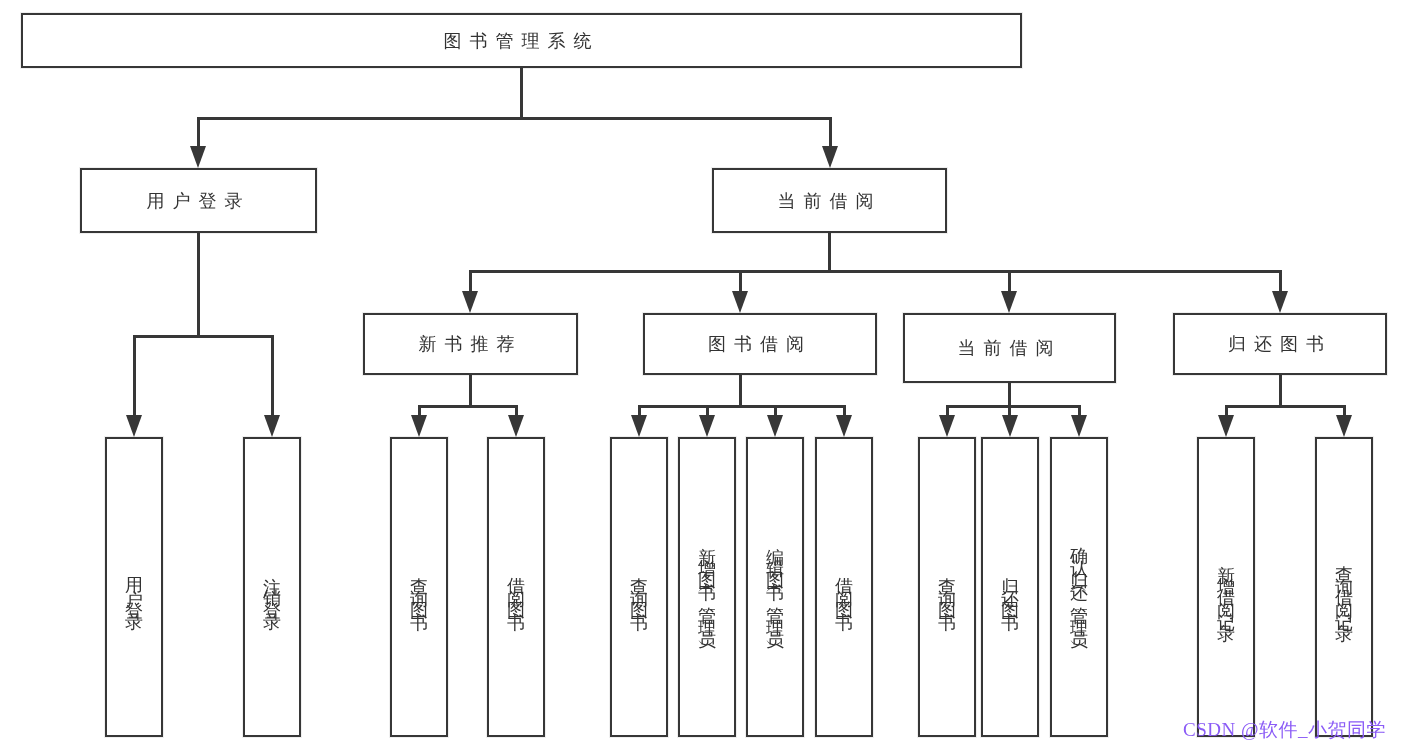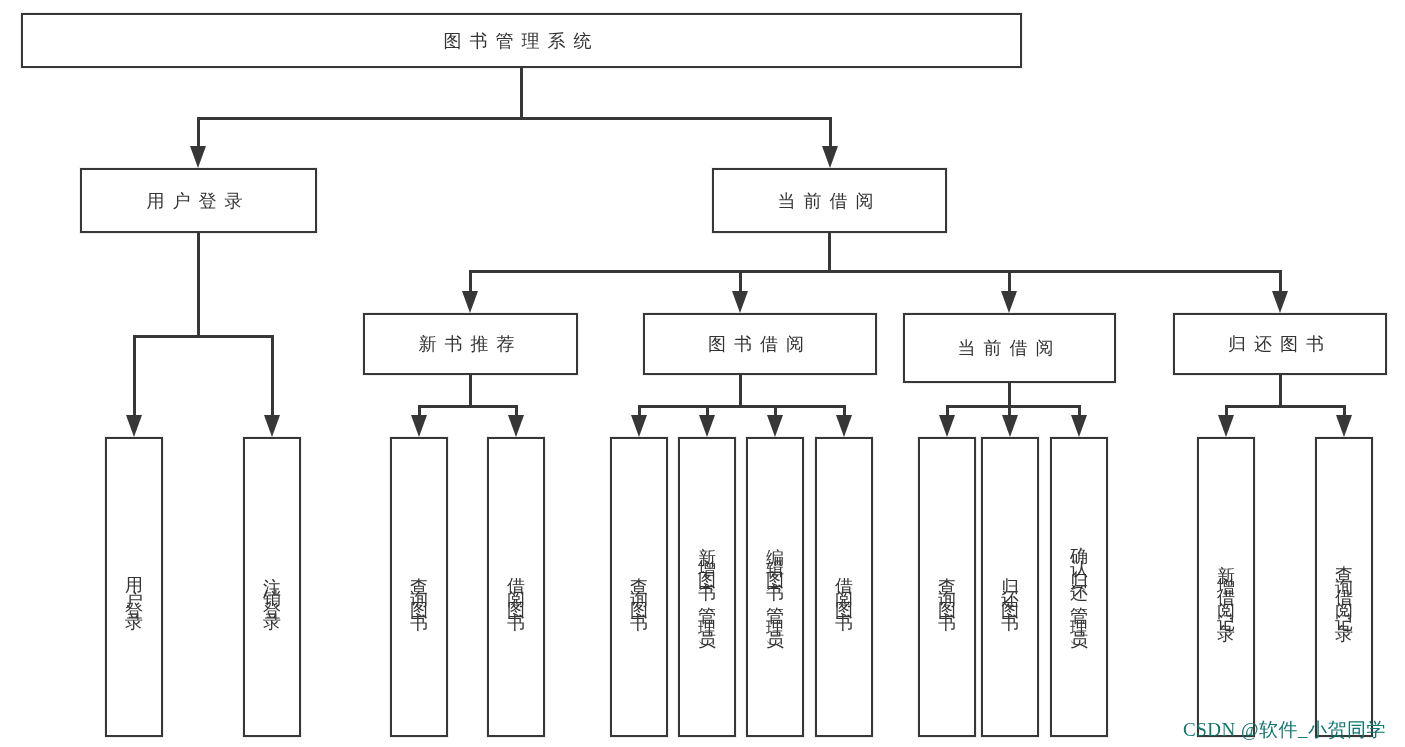--- a/index.html
+++ b/index.html
@@ -37,21 +37,21 @@
     position:absolute;width:0;height:0;
     border-left:8px solid transparent;
     border-right:8px solid transparent;
     border-top:22px solid #373737;
     z-index:1;
   }
   .watermark{
     position:absolute;
     left:1183px;top:717px;
     font-size:19px;
-    color:#0f766e;
+    color:#8b5cf6;
     letter-spacing:0.5px;
     z-index:5;
     white-space:nowrap;
   }
 </style>
 </head>
 <body>
 
 <div id="canvas">
 

